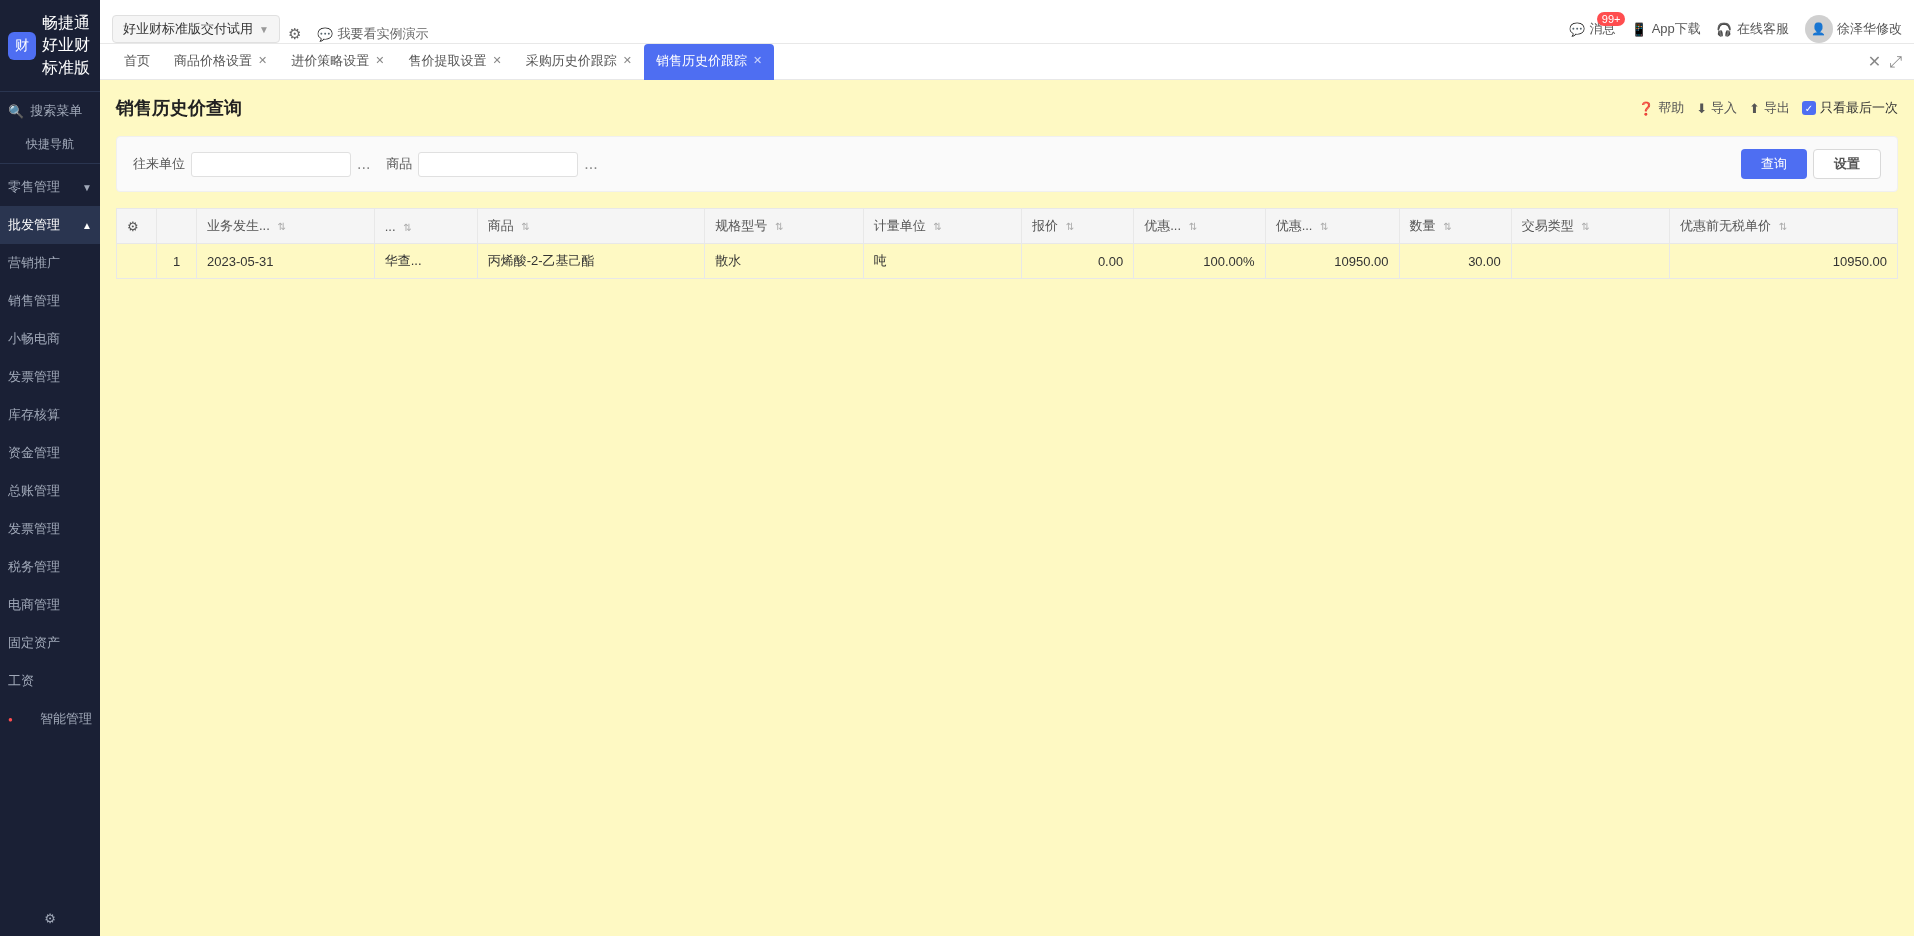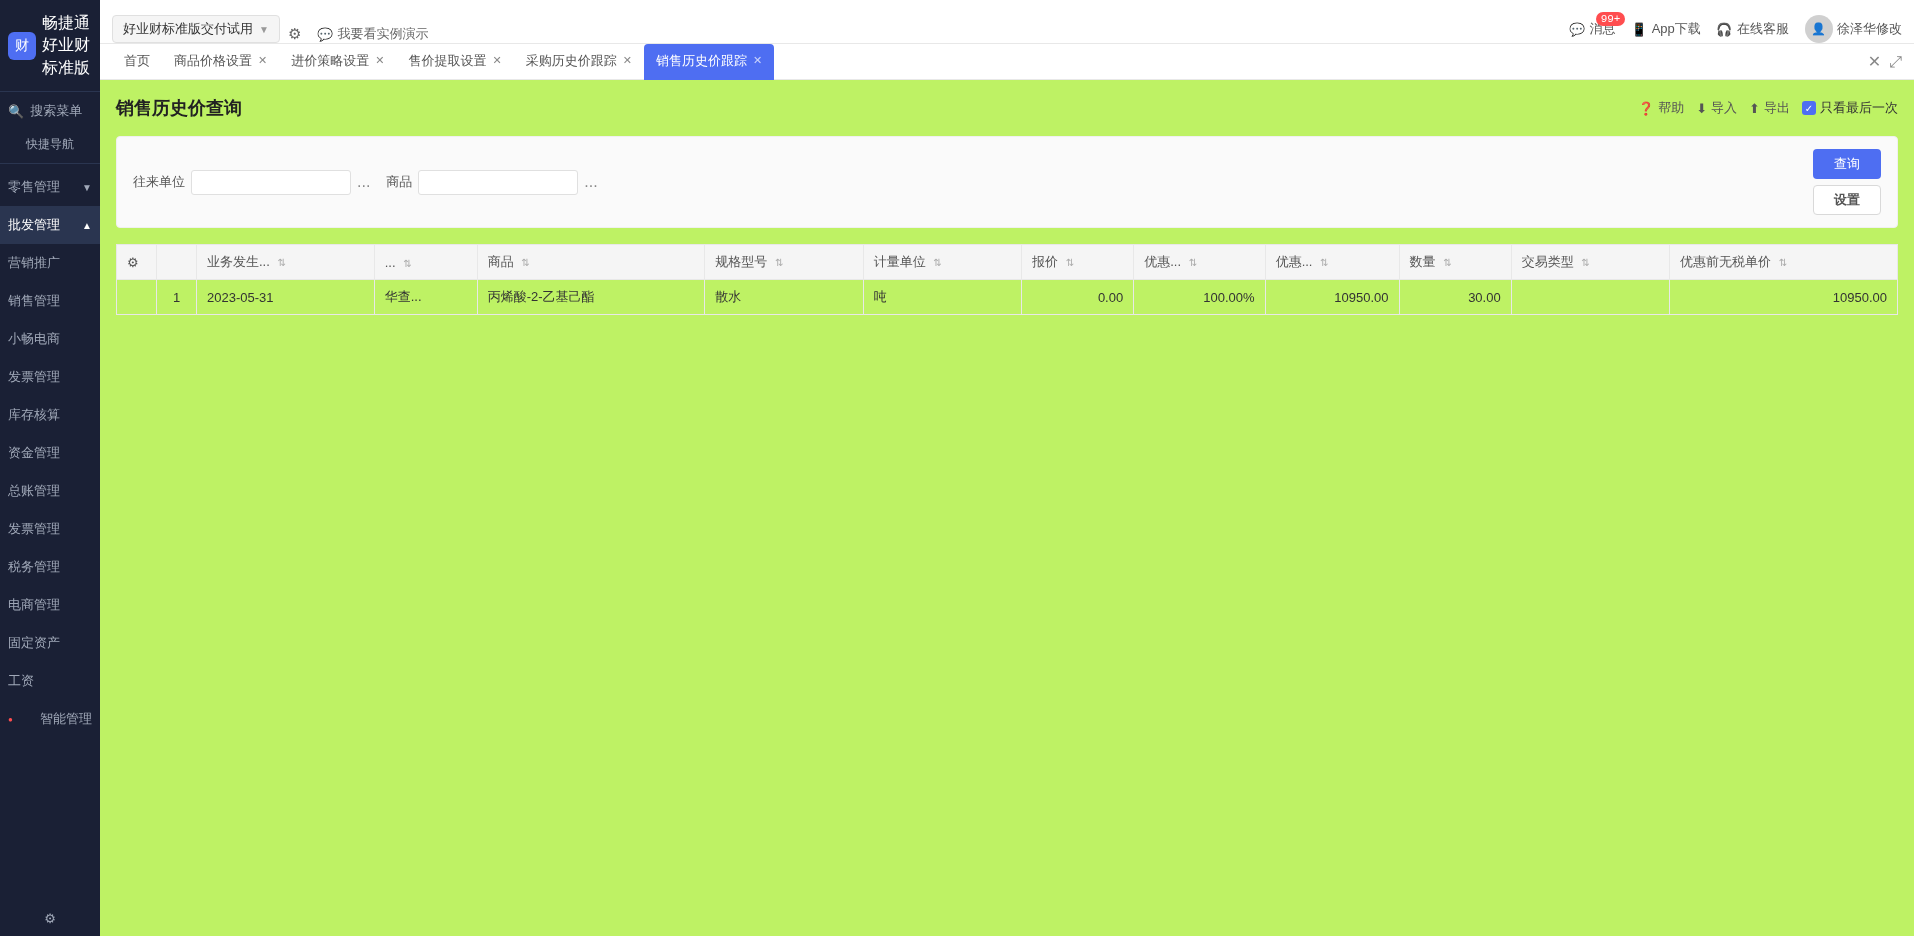--- a/index.html
+++ b/index.html
@@ -138,21 +138,20 @@
     }
     .badge {
       background: #ff4d4f;
       color: #fff;
       border-radius: 10px;
       padding: 1px 5px;
       font-size: 11px;
       position: absolute;
       top: -8px;
       right: -10px;
-      font-family: Liberation Mono, monospace;
     }
     .avatar-circle {
       width: 28px;
       height: 28px;
       border-radius: 50%;
       background: #d0d0d0;
       display: flex;
       align-items: center;
       justify-content: center;
       font-size: 12px;
@@ -198,21 +197,21 @@
     }
     .win-btn {
       cursor: pointer;
       color: #888;
       font-size: 16px;
     }
 
     
     .content {
       flex: 1;
-      background: #bef264;
+      background: #fef9c3;
       overflow-y: auto;
       padding: 16px;
     }
 
     
     .page-header {
       display: flex;
       align-items: center;
       justify-content: space-between;
       margin-bottom: 16px;
@@ -314,21 +313,21 @@
       color: #333;
     }
     .filter-dots {
       color: #888;
       cursor: pointer;
       font-size: 16px;
     }
     .filter-actions {
       margin-left: auto;
       display: flex;
-      flex-direction: column;
+      flex-direction: row;
       gap: 6px;
     }
     .btn-query {
       background: #4e6ef2;
       color: #fff;
       border: none;
       border-radius: 4px;
       padding: 6px 20px;
       cursor: pointer;
       font-size: 13px;

